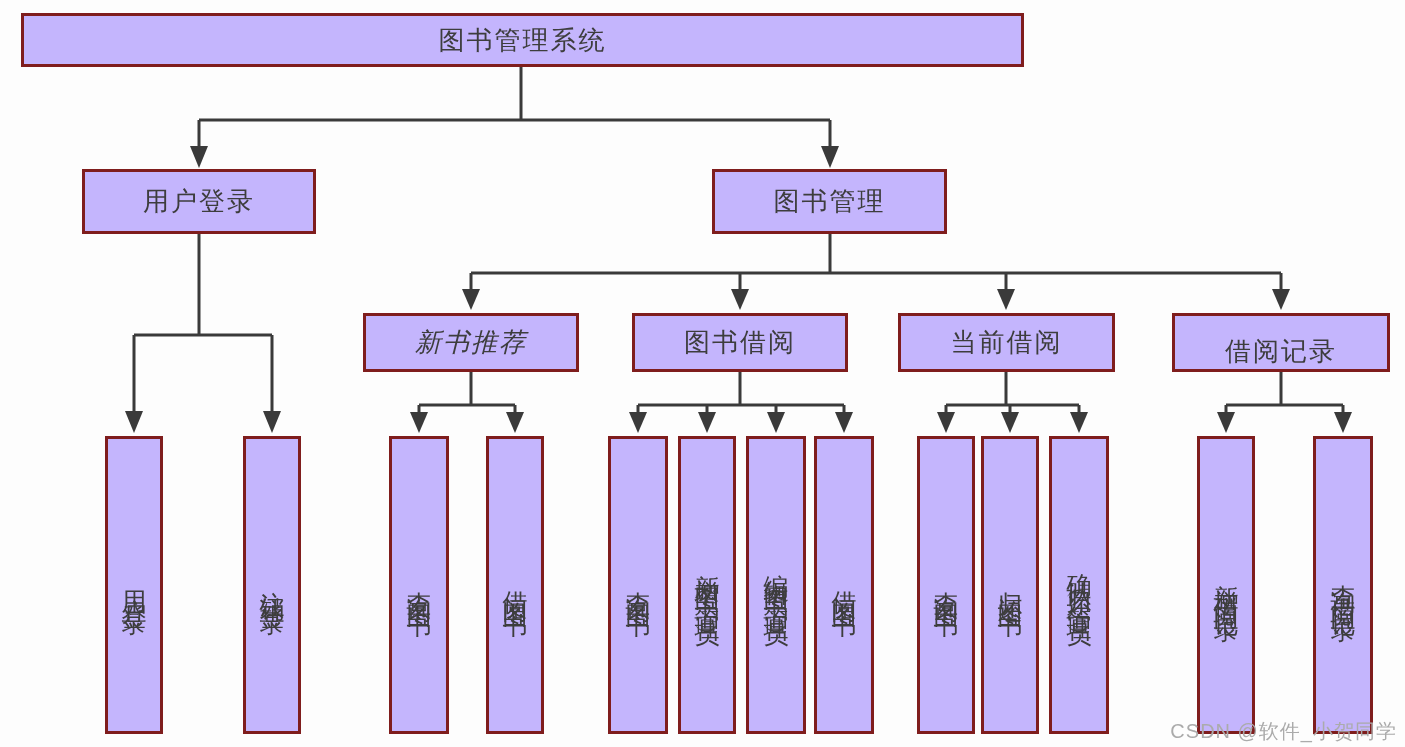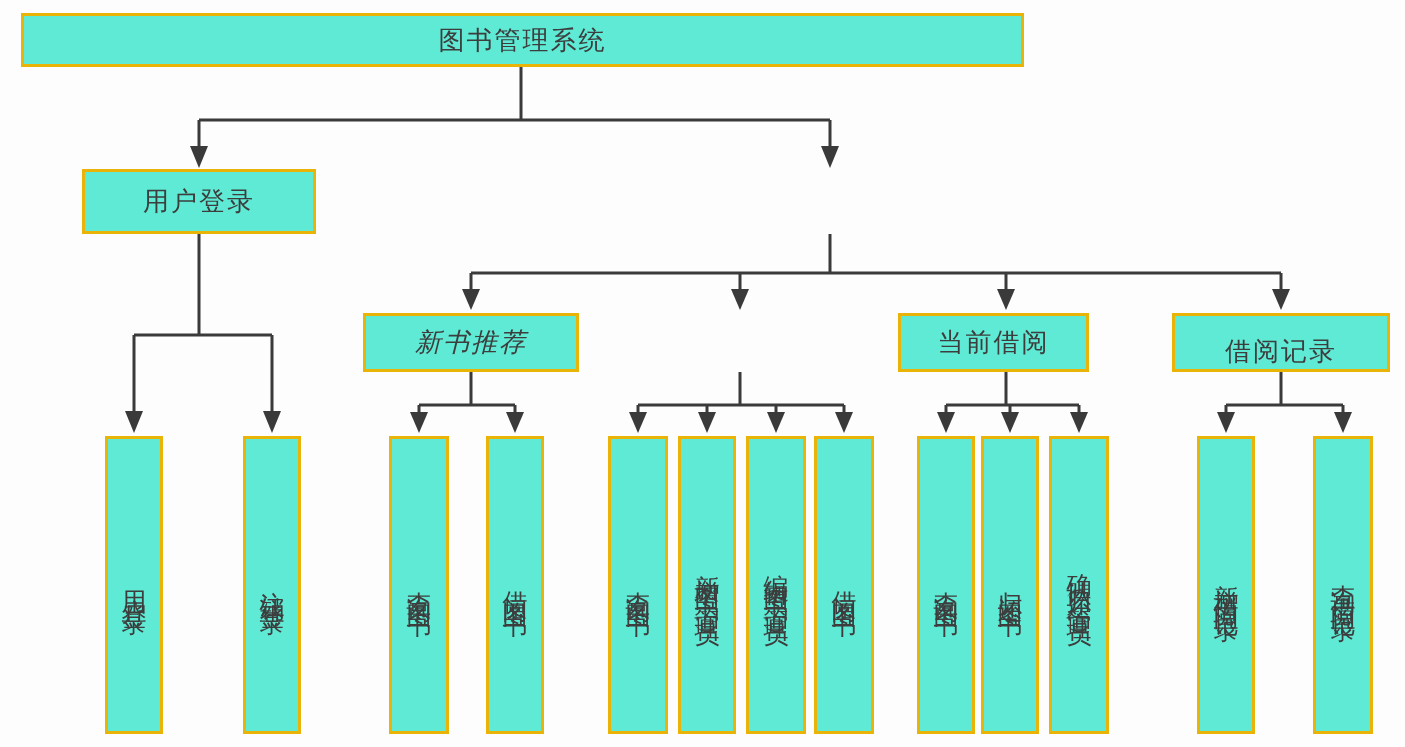--- a/index.html
+++ b/index.html
@@ -5,21 +5,21 @@
   html,body { margin:0; padding:0; background:#ffffff; }
   .stage {
     position:relative; width:1405px; height:747px;
     background:#fdfdfd; overflow:hidden;
     font-family:"Liberation Sans", sans-serif;
     color:#3d3d3d;
   }
   .wires { position:absolute; left:0; top:0; width:1405px; height:747px; }
   .box {
     position:absolute; box-sizing:border-box;
-    background:#5eead4; border:3px solid #eab308;
+    background:#c4b5fd; border:3px solid #7f1d1d;
     display:flex; align-items:center; justify-content:center;
     text-align:center;
   }
   .hlabel { font-size:26px; letter-spacing:2px; white-space:nowrap; }
   .vlabel {
     writing-mode:vertical-rl; text-orientation:mixed;
     font-size:25px; line-height:1; letter-spacing:7px; white-space:nowrap;
   }
   .watermark {
     position:absolute; right:8px; bottom:2px;
@@ -64,25 +64,31 @@
     </g>
   </svg>
 
   <div class="box" style="left:21px; top:13px; width:1003px; height:54px;">
     <span class="hlabel">图书管理系统</span>
   </div>
 
   <div class="box" style="left:82px; top:169px; width:234px; height:65px;">
     <span class="hlabel">用户登录</span>
   </div>
+  <div class="box" style="left:712px; top:169px; width:235px; height:65px;">
+    <span class="hlabel">图书管理</span>
+  </div>
 
   <div class="box" style="left:363px; top:313px; width:216px; height:59px;font-style:italic;">
     <span class="hlabel">新书推荐</span>
   </div>
-  <div class="box" style="left:898px; top:313px; width:191px; height:59px;">
+  <div class="box" style="left:632px; top:313px; width:216px; height:59px;">
+    <span class="hlabel">图书借阅</span>
+  </div>
+  <div class="box" style="left:898px; top:313px; width:217px; height:59px;">
     <span class="hlabel">当前借阅</span>
   </div>
   <div class="box" style="left:1172px; top:313px; width:218px; height:59px;align-items:flex-end;">
     <span class="hlabel">借阅记录</span>
   </div>
 
   <div class="box" style="left:105px; top:436px; width:58px; height:298px;">
     <span class="vlabel">用户登录</span>
   </div>
   <div class="box" style="left:243px; top:436px; width:58px; height:298px;">
@@ -119,13 +125,14 @@
     <span class="vlabel">确认归还（管理员）</span>
   </div>
 
   <div class="box" style="left:1197px; top:436px; width:58px; height:298px;">
     <span class="vlabel">新增借阅记录</span>
   </div>
   <div class="box" style="left:1313px; top:436px; width:60px; height:298px;">
     <span class="vlabel">查询借阅记录</span>
   </div>
 
+  <div class="watermark">CSDN @软件_小贺同学</div>
 </div>
 
 </body></html>

